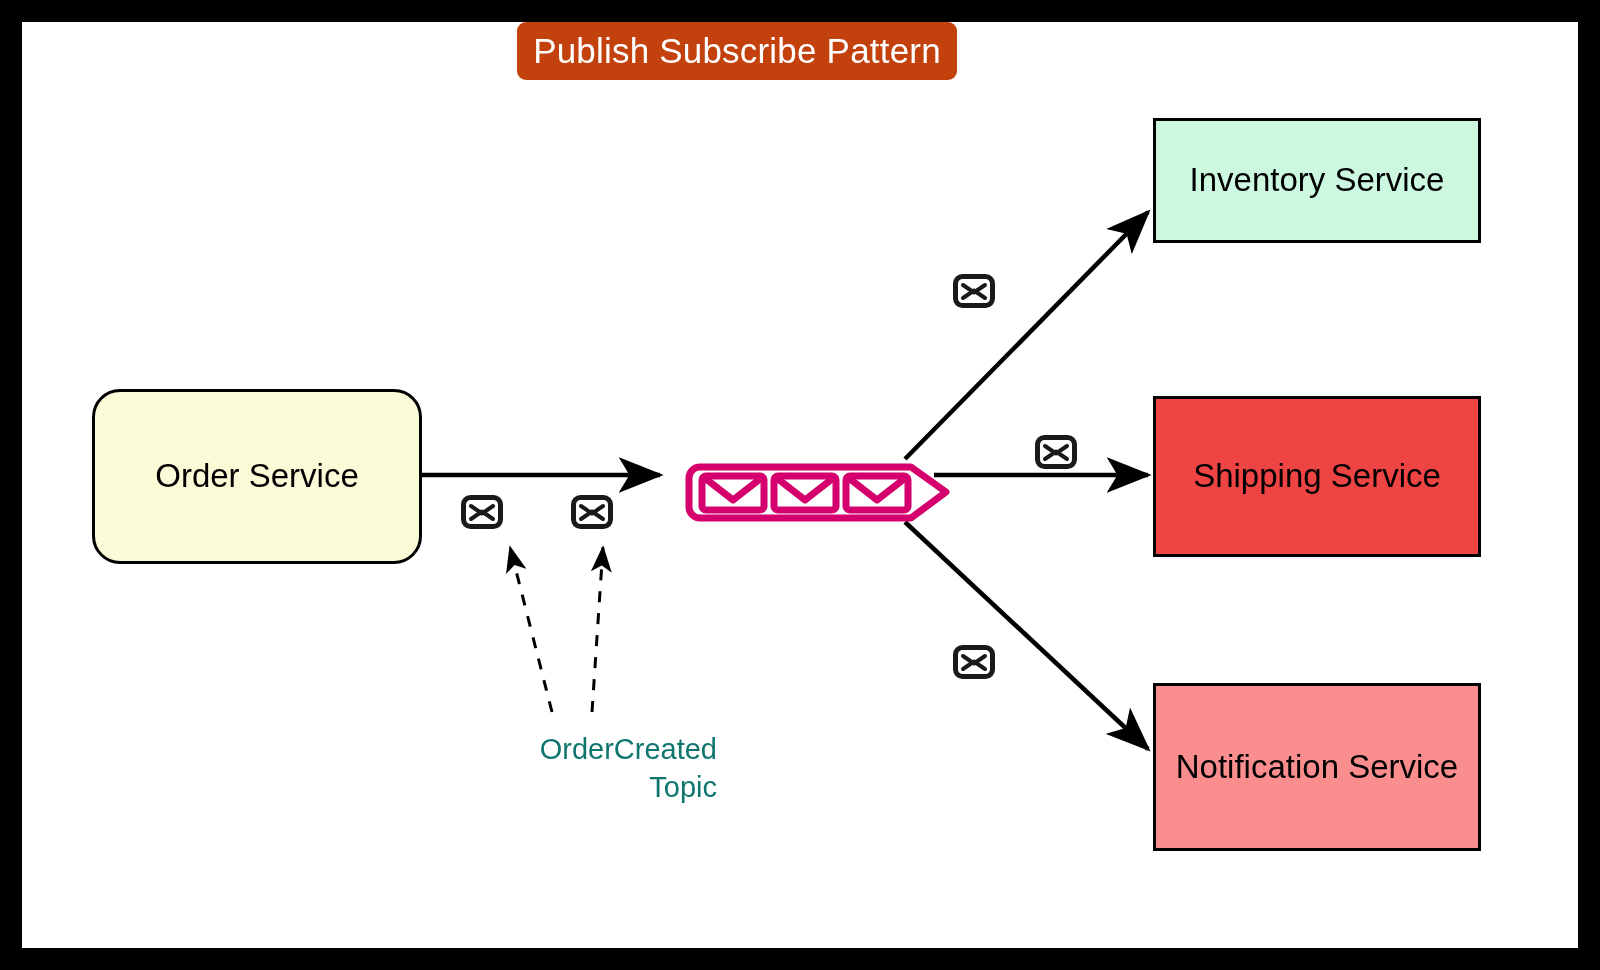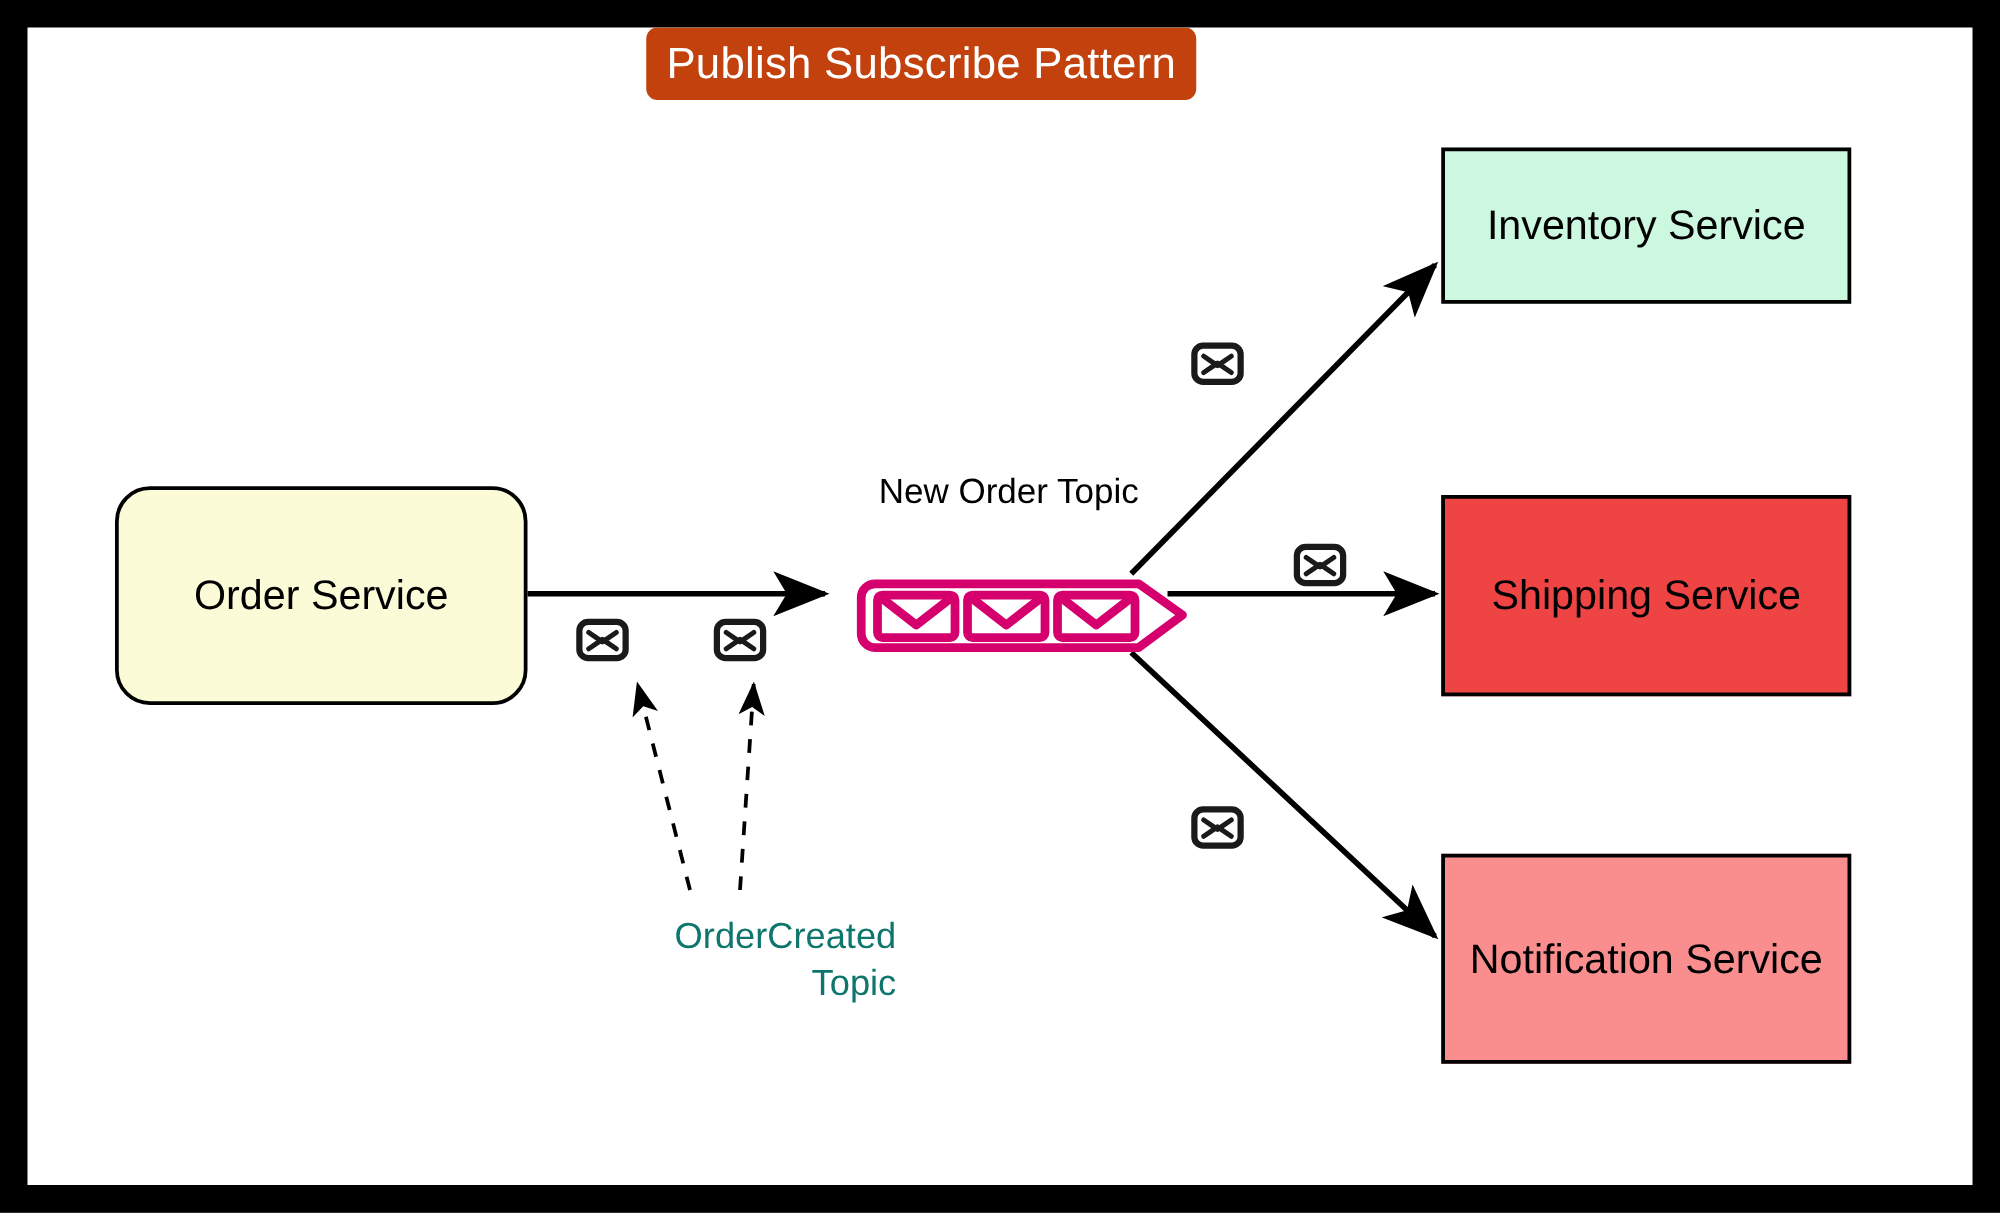--- a/index.html
+++ b/index.html
@@ -152,21 +152,20 @@
     </div>
 
     <div id="box-shipping" class="svc-box" style="background:#ef4444;">
       <span>Shipping Service</span>
     </div>
 
     <div id="box-notification" class="svc-box" style="background:#fa8e8e;">
       <span>Notification Service</span>
     </div>
 
-    <div id="topic-label">New Order Topic</div>
 
     <div id="topic-group">
       <svg viewBox="0 0 290 104" width="290" height="104">
 
         <path d="M 38,27 L 249,27 L 284,52 L 249,78 L 38,78
                  A 11,11 0 0 1 27,67 L 27,38 A 11,11 0 0 1 38,27 Z" fill="#ffffff" stroke="#d5006d" stroke-width="7" stroke-linejoin="round"></path>
 
         <g>
           <rect x="40" y="36" width="62" height="34" rx="4" fill="#ffffff" stroke="#d5006d" stroke-width="7"></rect>
           <path d="M 44,39 L 71,60 L 98,39" fill="none" stroke="#d5006d" stroke-width="7" stroke-linejoin="round"></path>

